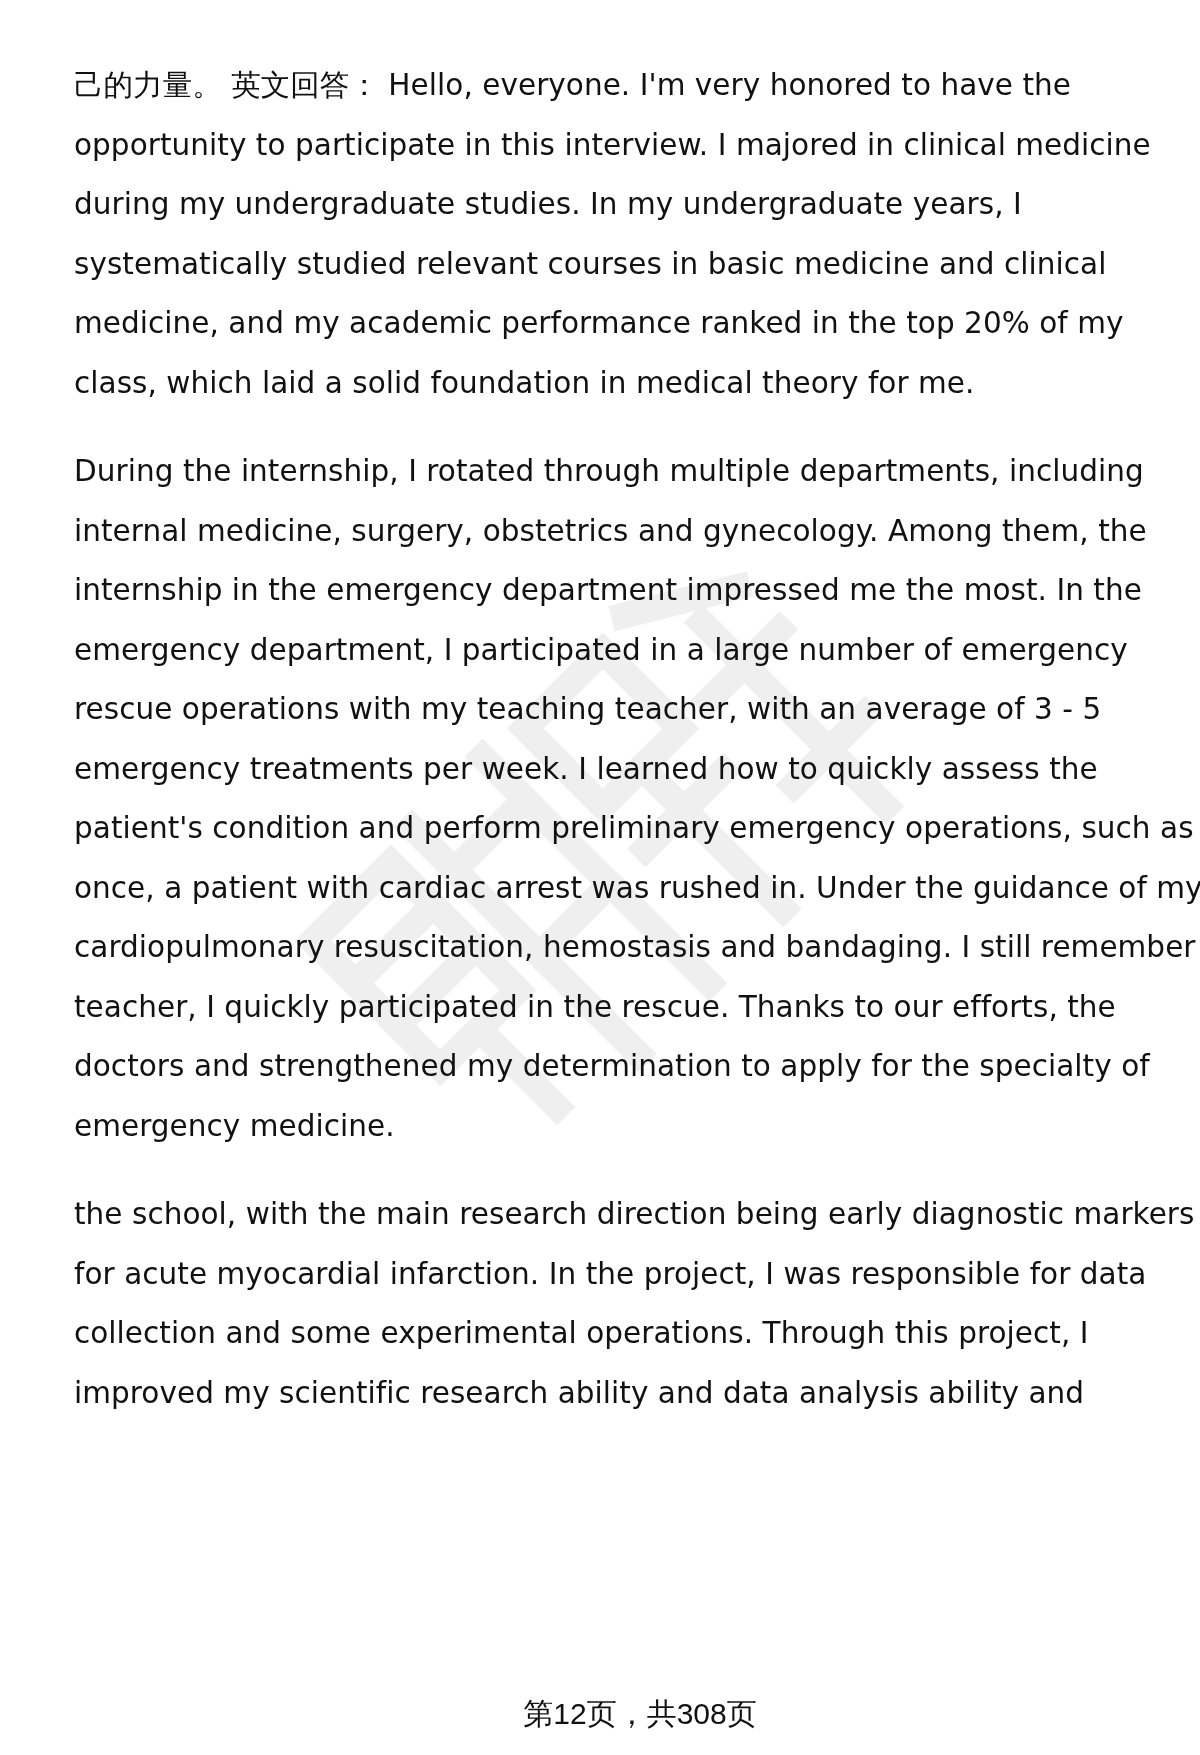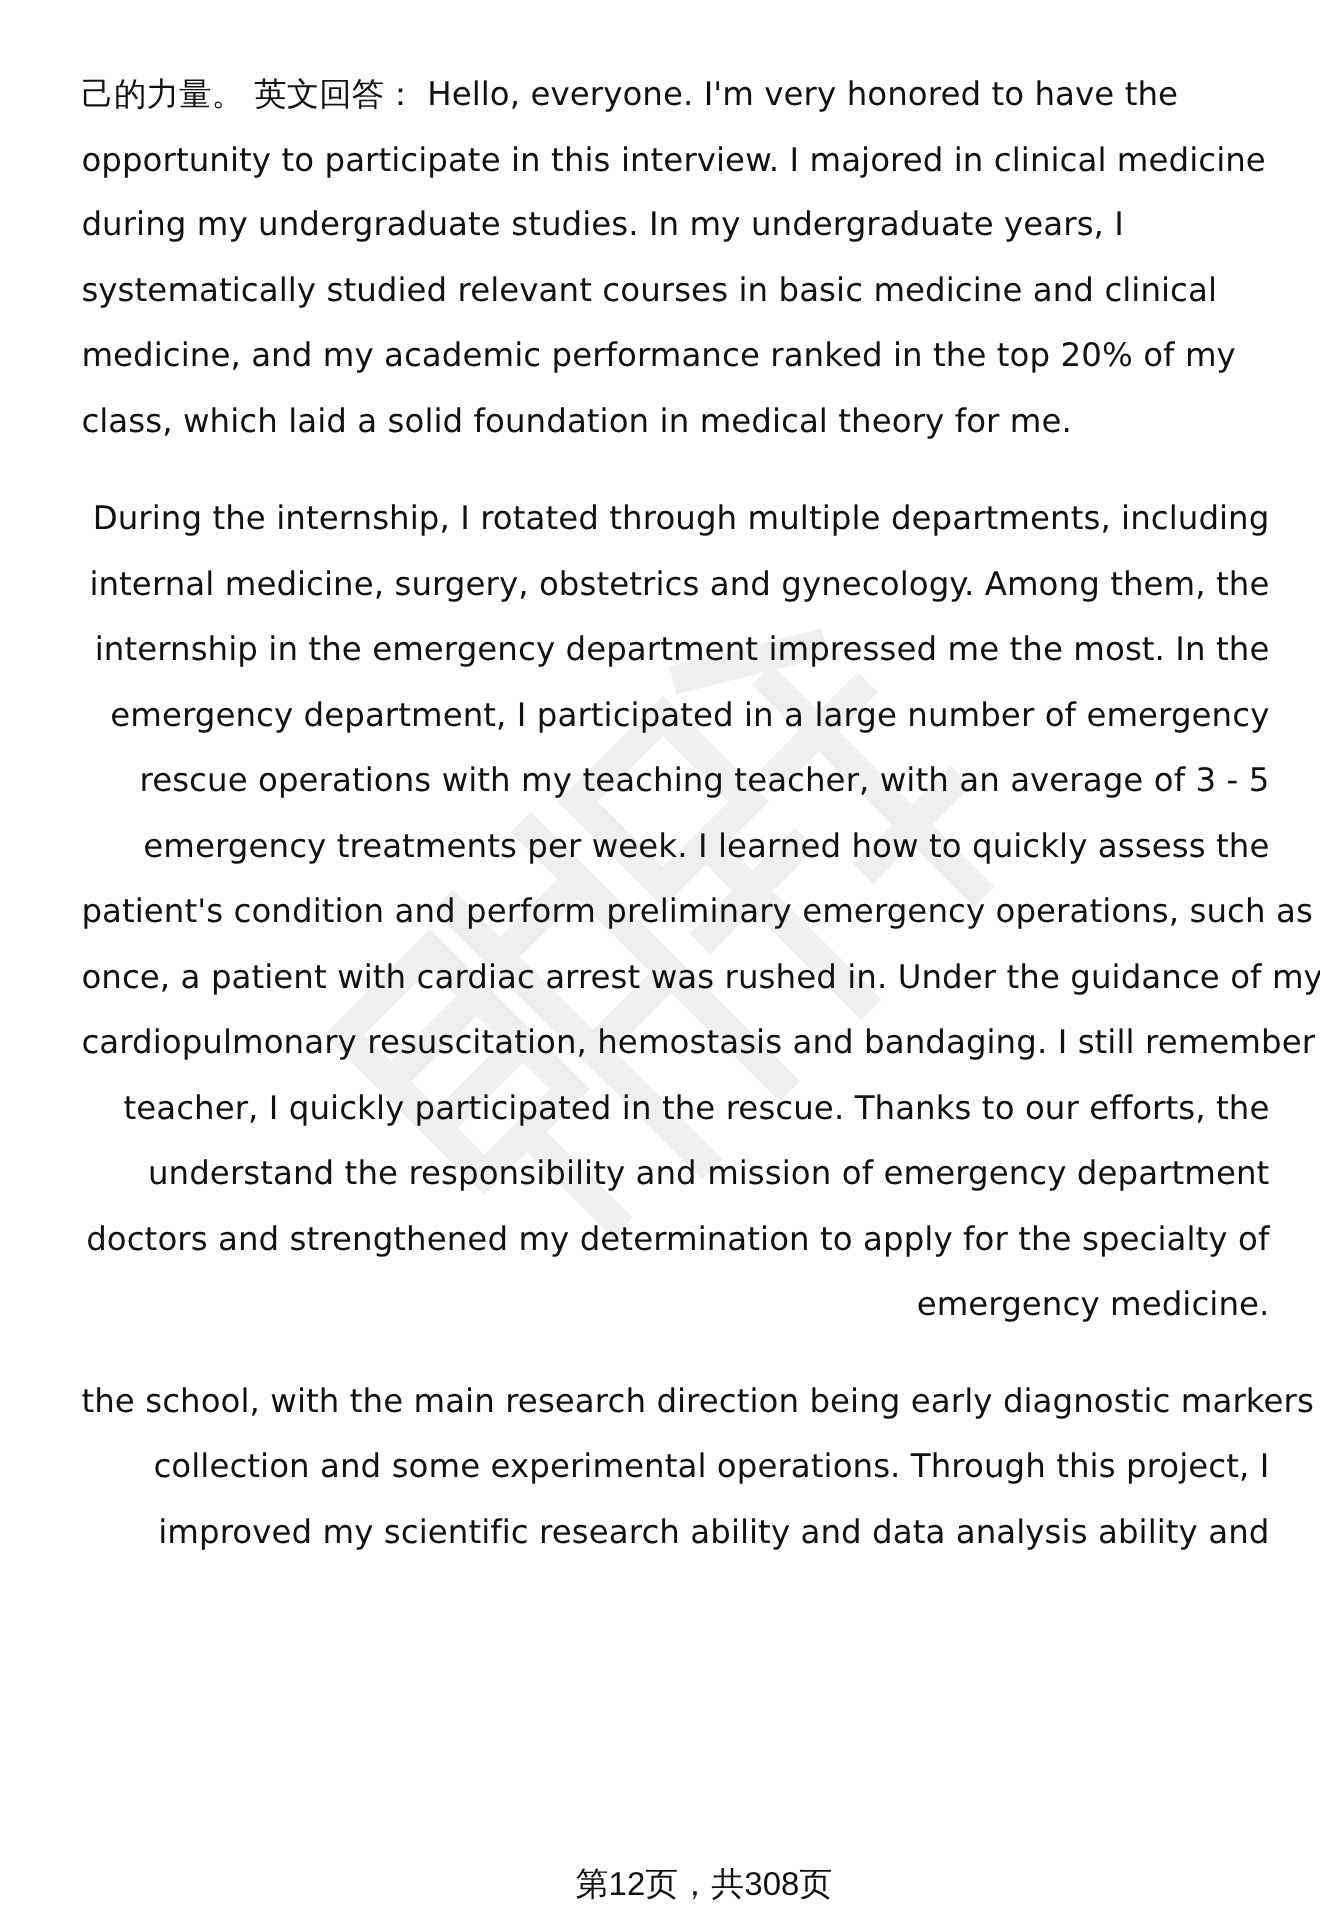--- a/index.html
+++ b/index.html
@@ -40,21 +40,20 @@
     }
     .para {
       margin: 0;
       font-size: 29.5px;
       line-height: 59.5px;
       letter-spacing: 0.05px;
       word-spacing: 0;
     }
     .para + .para {
       margin-top: 29px;
-      text-align: right;
     }
     .line {
       display: block;
       white-space: nowrap;
     }
     .footer {
       position: absolute;
       left: 0;
       top: 1694px;
       width: 1200px;
@@ -108,27 +107,27 @@
       <span class="line">During the internship, I rotated through multiple departments, including</span>
       <span class="line">internal medicine, surgery, obstetrics and gynecology. Among them, the</span>
       <span class="line">internship in the emergency department impressed me the most. In the</span>
       <span class="line">emergency department, I participated in a large number of emergency</span>
       <span class="line">rescue operations with my teaching teacher, with an average of 3 - 5</span>
       <span class="line">emergency treatments per week. I learned how to quickly assess the</span>
       <span class="line">patient's condition and perform preliminary emergency operations, such as</span>
       <span class="line">once, a patient with cardiac arrest was rushed in. Under the guidance of my</span>
       <span class="line">cardiopulmonary resuscitation, hemostasis and bandaging. I still remember</span>
       <span class="line">teacher, I quickly participated in the rescue. Thanks to our efforts, the</span>
-      <span class="line">understand the responsibility and mission of emergency department</span>
       <span class="line">doctors and strengthened my determination to apply for the specialty of</span>
       <span class="line">emergency medicine.</span>
     </p>
 
     <p class="para">
       <span class="line">the school, with the main research direction being early diagnostic markers</span>
+      <span class="line">for acute myocardial infarction. In the project, I was responsible for data</span>
       <span class="line">collection and some experimental operations. Through this project, I</span>
       <span class="line">improved my scientific research ability and data analysis ability and</span>
     </p>
 
   </div>
 
   <div class="footer">第12页，共308页</div>
 
 </div>
 

